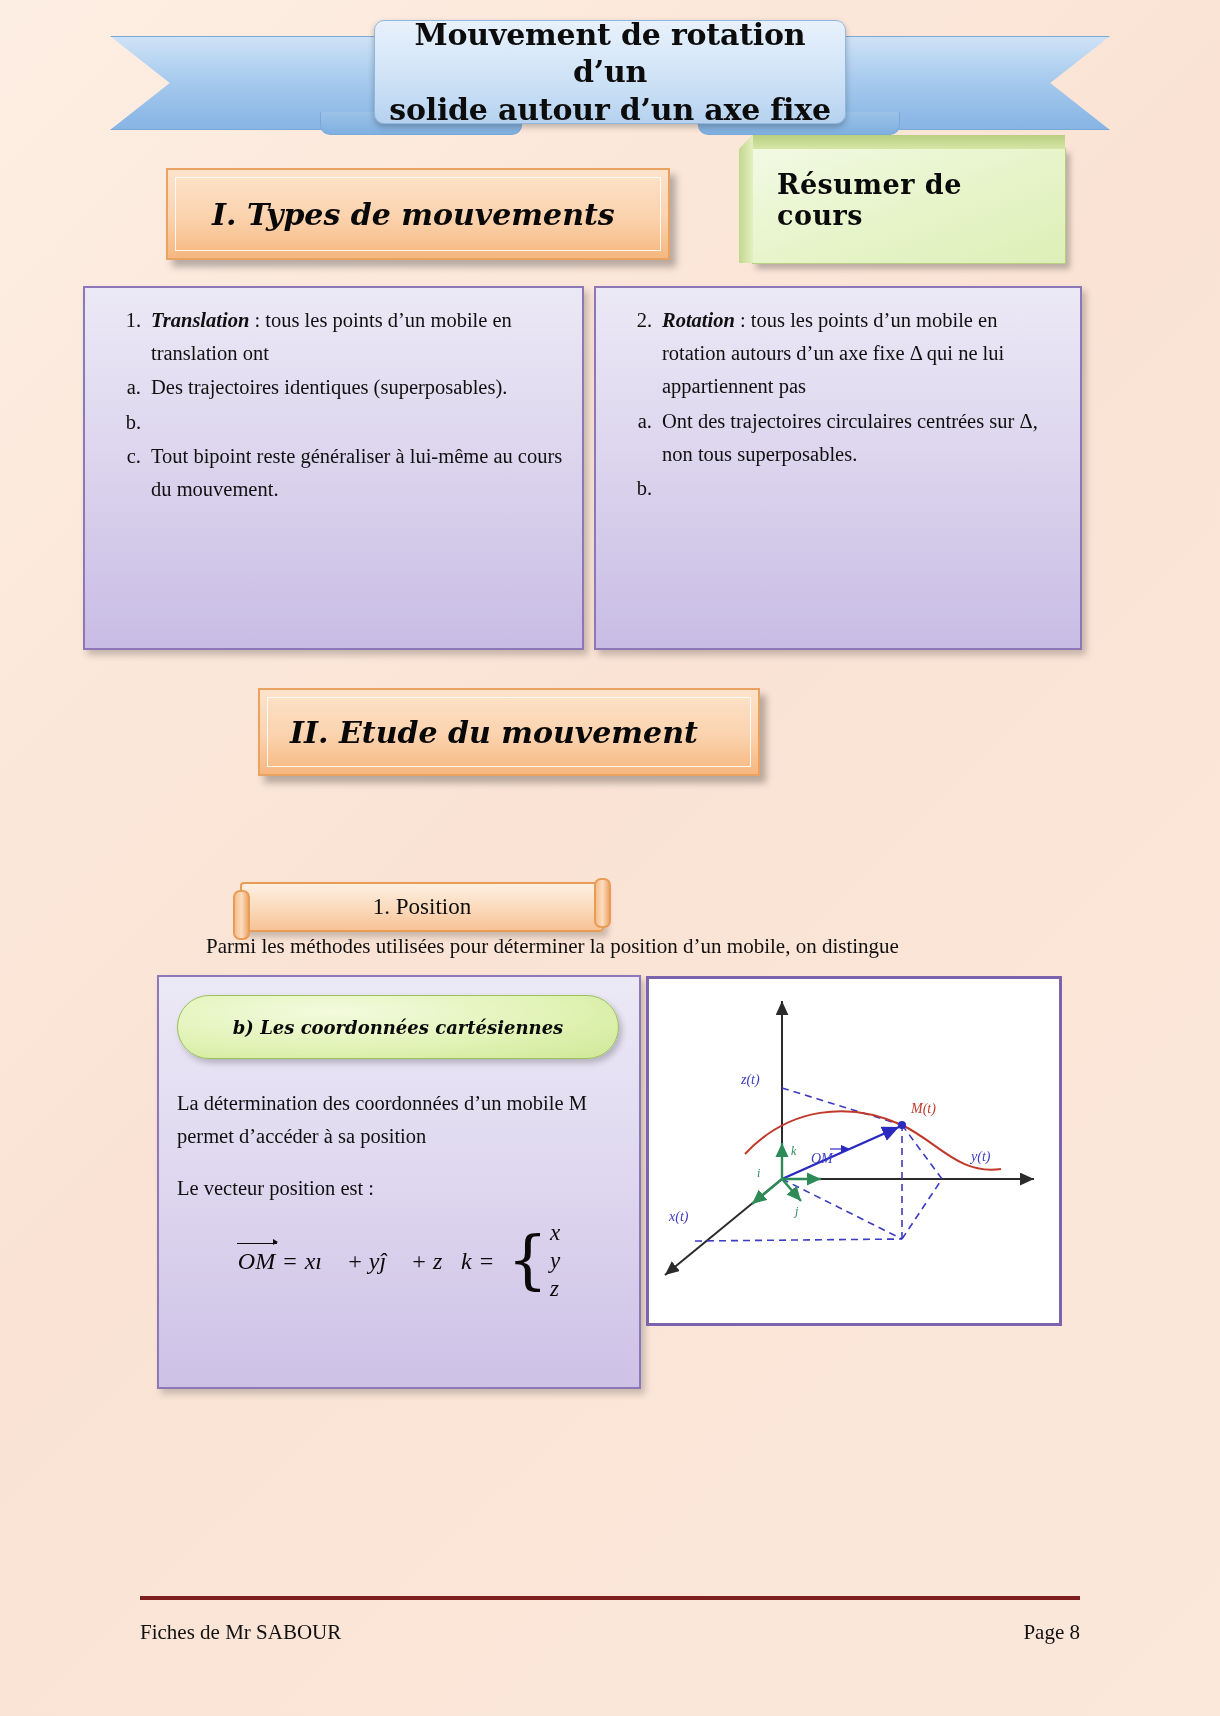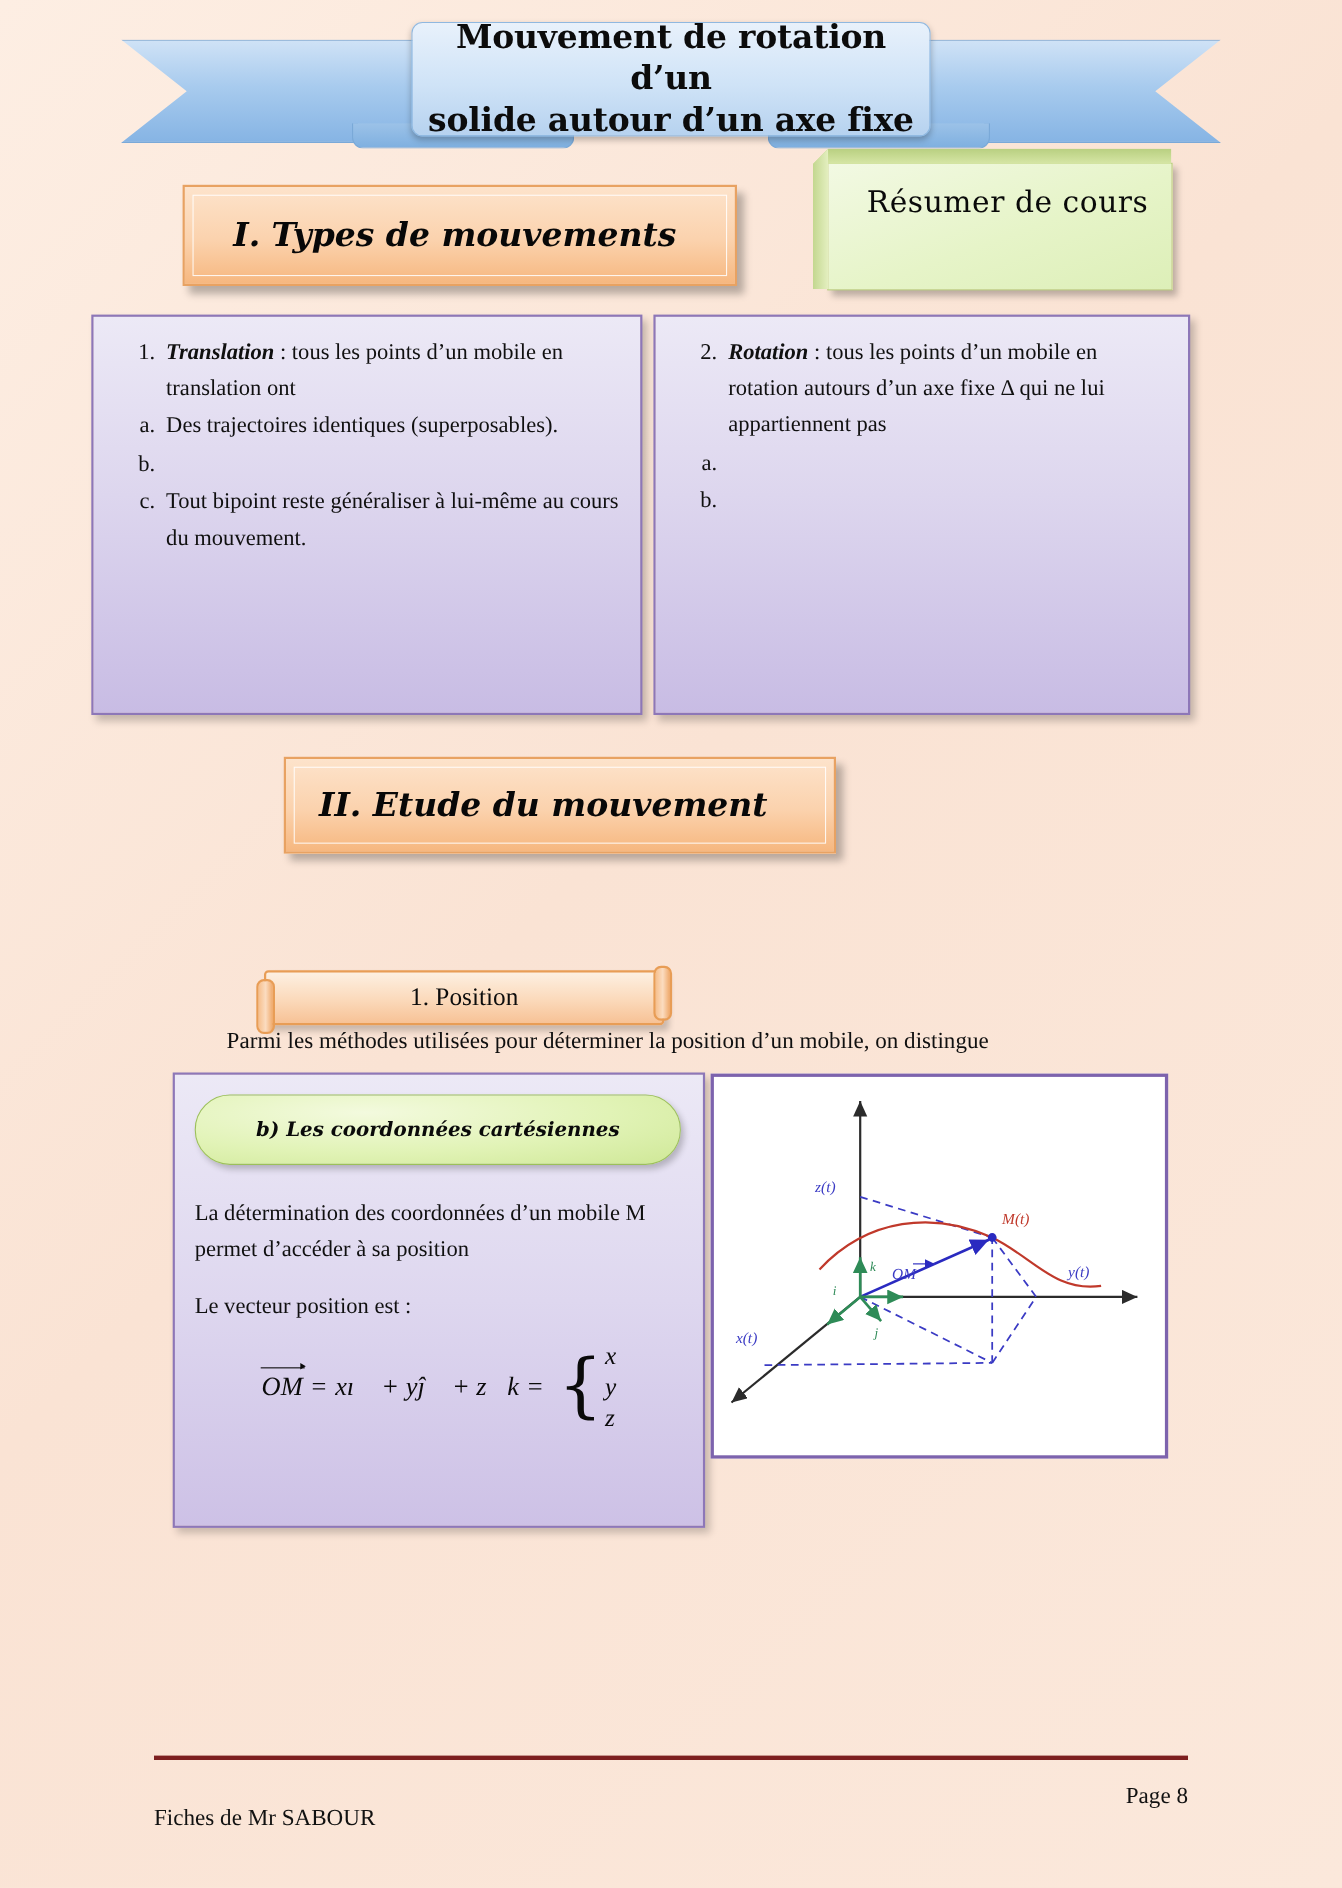--- a/index.html
+++ b/index.html
@@ -80,22 +80,22 @@
     background:linear-gradient(180deg,#b8cf80 0%,#d6e6a6 100%);
     clip-path:polygon(14px 0,100% 0,calc(100% - 0px) 100%,0 100%);
   }
   #green-box .skew-left{
     position:absolute;left:-14px;top:-14px;width:14px;height:128px;
     background:linear-gradient(90deg,#c3d78f 0%,#e4efc0 100%);
     clip-path:polygon(0 14px,100% 0,100% 100%,0 100%);
   }
   #green-label{
     position:absolute;left:24px;top:20px;right:10px;
-    font-weight:normal;font-size:27px;color:#0a0a0a;
-    font-family:"DejaVu Serif", serif;letter-spacing:.5px;text-align:center;
+    font-weight:bold;font-size:27px;color:#0a0a0a;
+    font-family:"DejaVu Serif", serif;letter-spacing:.5px;
   }
 
   
   .purple{
     position:absolute;
     background:linear-gradient(180deg,#ece9f6 0%,#ddd6ee 45%,#c8bce4 100%);
     border:2px solid #8d77b8;
     box-shadow:4px 5px 7px rgba(0,0,0,.22);
   }
   #panel-left{left:83px;top:286px;width:497px;height:360px;}
@@ -169,21 +169,21 @@
   .col-xyz{display:inline-block;font-style:italic;font-size:23px;line-height:1.22;text-align:left;}
 
   
   #diagram{
     position:absolute;left:646px;top:976px;width:410px;height:344px;
     background:#ffffff;border:3px solid #7d63ad;
   }
 
   
   #rule{position:absolute;left:140px;top:1596px;width:940px;height:4px;background:#7d1f1f;}
-  #footer-left{position:absolute;left:140px;top:1620px;font-size:21px;color:#111;margin-top:20px;}
+  #footer-left{position:absolute;left:140px;top:1620px;font-size:21px;color:#111;}
   #footer-right{position:absolute;right:140px;top:1620px;font-size:21px;color:#111;margin-left:10px;}
 </style>
 </head>
 <body>
 
 <div class="page">
 
   <div class="banner-wrap">
     <div class="ribbon-left"></div>
     <div class="ribbon-right"></div>
@@ -228,20 +228,21 @@
   </div>
 
   <div class="purple" id="panel-right">
     <ul class="plist">
       <li>
         <span class="mk">2.</span>
         <span class="bd"><b>Rotation</b><span> : tous les points d’un mobile en rotation autours d’un axe fixe Δ qui ne lui appartiennent pas</span></span>
       </li>
       <li>
         <span class="mk">a.</span>
+        <span class="bd">Ont des trajectoires circulaires centrées sur Δ, non tous  superposables.</span>
       </li>
       <li>
         <span class="mk">b.</span>
       </li>
     </ul>
   </div>
 
   <div class="bevel" id="hdr2">
     <span class="bevel-txt">II.   Etude du  mouvement</span>
   </div>

